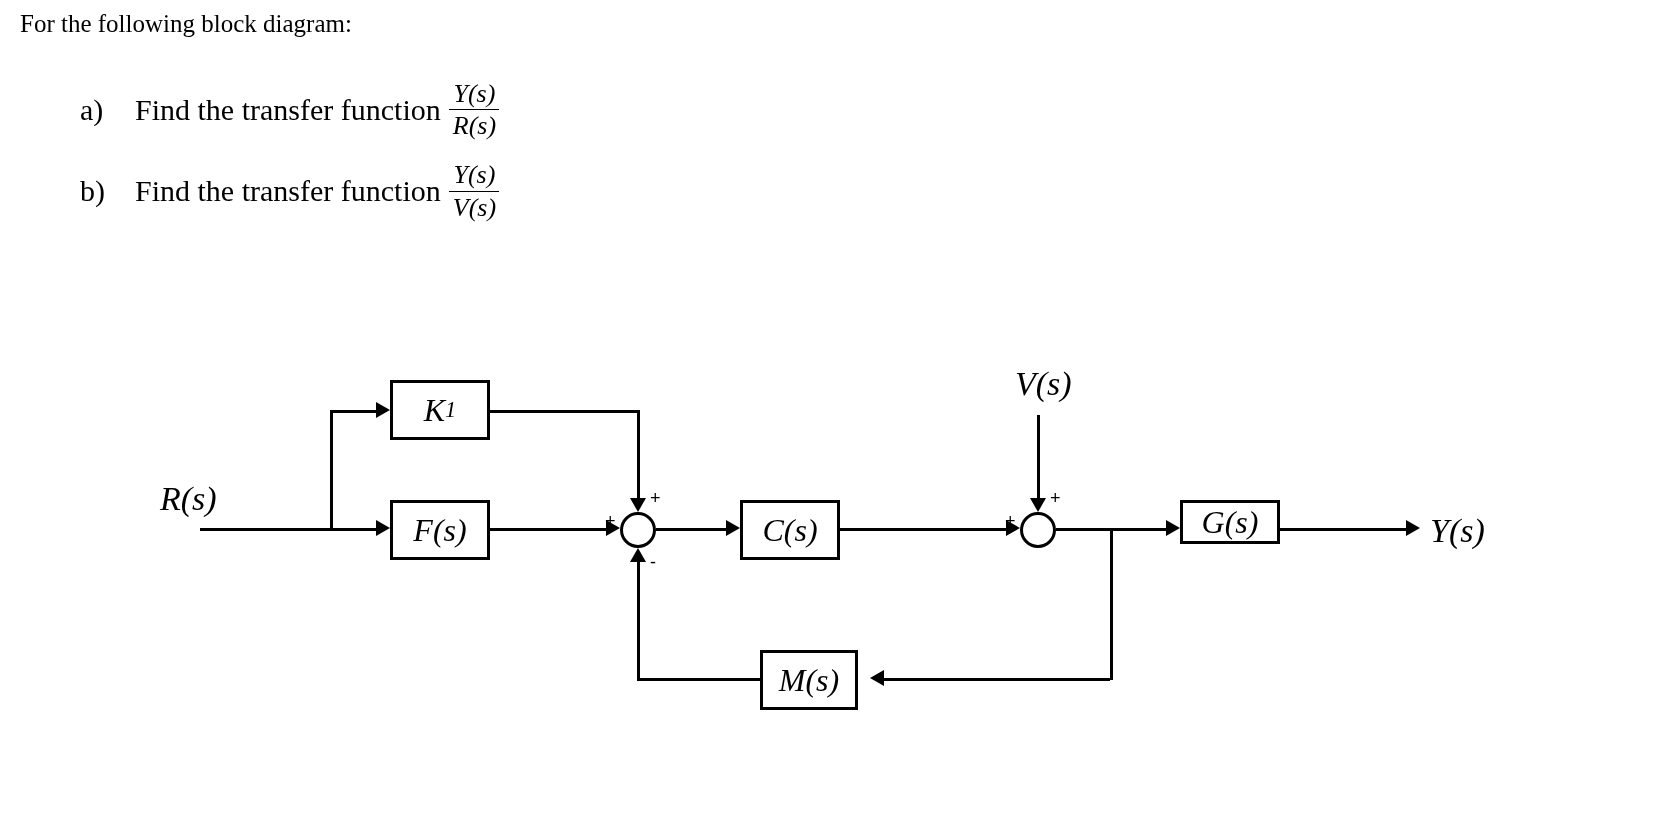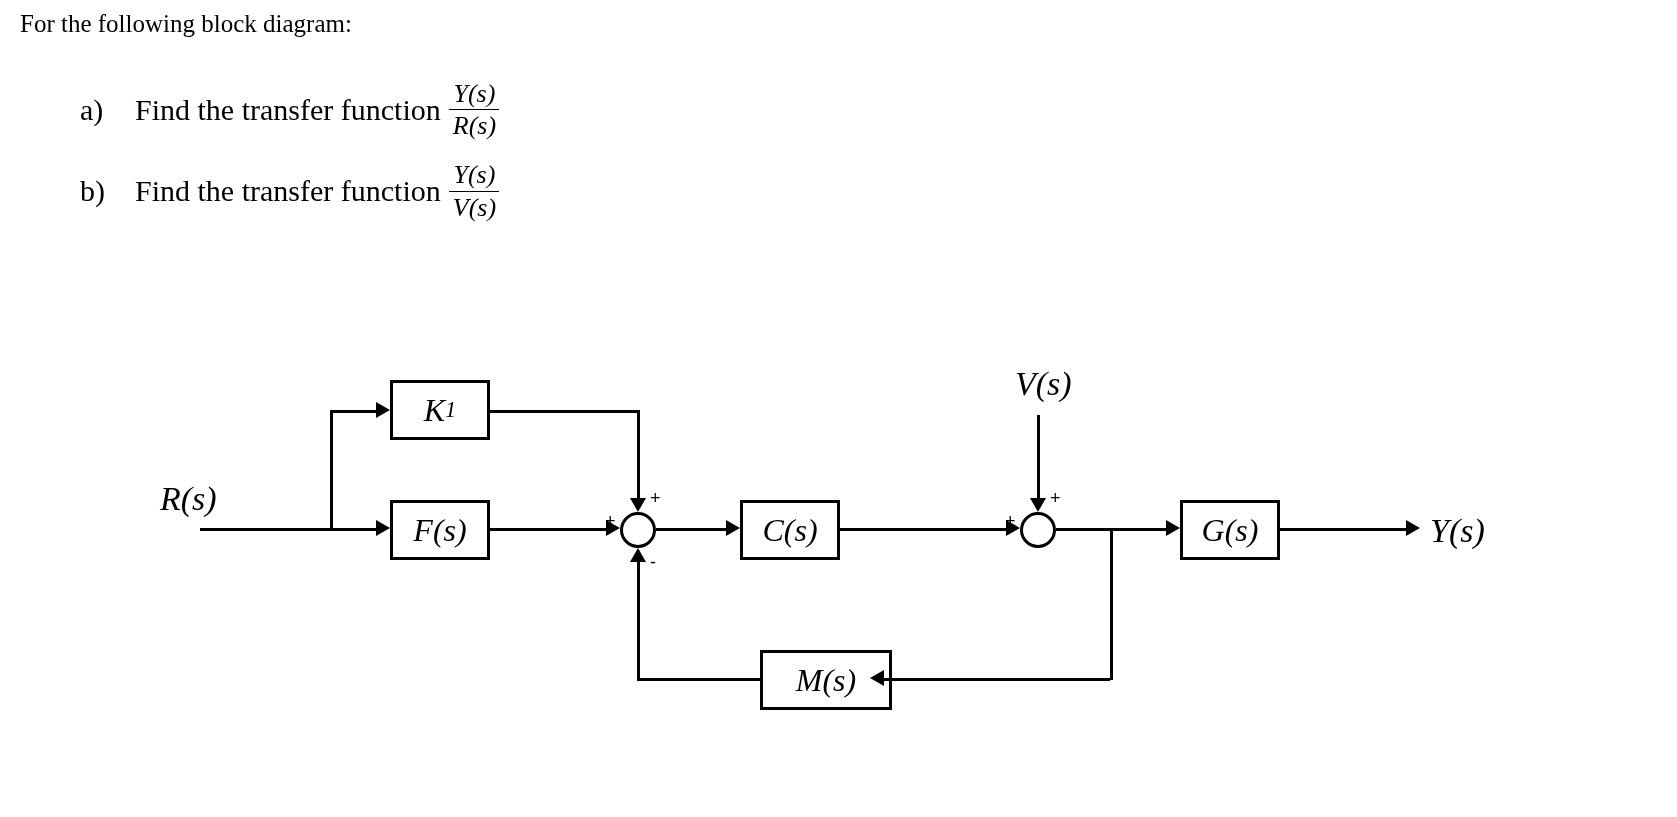--- a/index.html
+++ b/index.html
@@ -189,23 +189,23 @@
 
   <div class="block" style="top:20px; left:250px; width:100px; height:60px;">
     <span>K</span>
       <span class="sub">1</span>
   </div>
 
   <div class="block" style="top:140px; left:250px; width:100px; height:60px;">F(s)</div>
 
   <div class="block" style="top:140px; left:600px; width:100px; height:60px;">C(s)</div>
 
-  <div class="block" style="top:140px; left:1040px; width:100px; height:60px;">G(s)</div>
-
-  <div class="block" style="top:290px; left:620px; width:132px; height:60px;">M(s)</div>
+  <div class="block" style="top:140px; left:1040px; width:100px; height:44px;">G(s)</div>
+
+  <div class="block" style="top:290px; left:620px; width:98px; height:60px;">M(s)</div>
 
   <div class="summing-junction" style="top:152px; left:480px;"></div>
   <div class="sign" style="top:151px; left:465px;">+</div>
   <div class="sign" style="top:128px; left:510px;">+</div>
   <div class="sign" style="top:192px; left:510px;">-</div>
 
   <div class="summing-junction" style="top:152px; left:880px;"></div>
   <div class="sign" style="top:151px; left:865px;">+</div>
   <div class="sign" style="top:128px; left:910px;">+</div>
 

